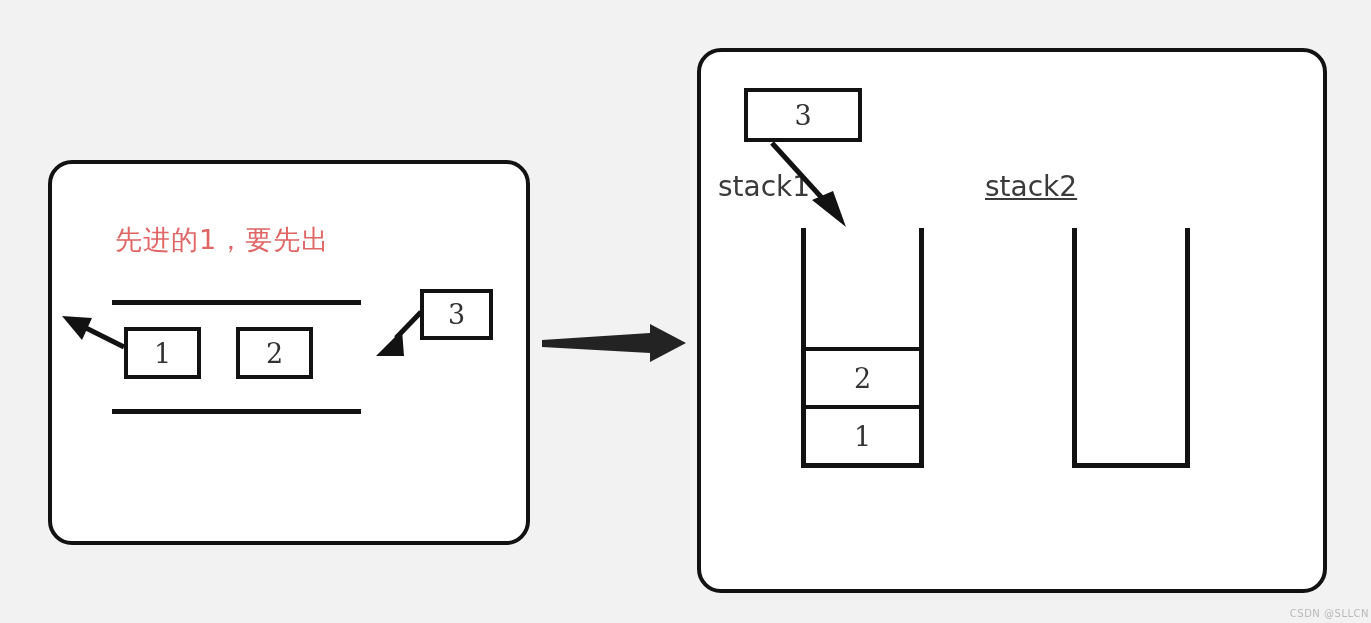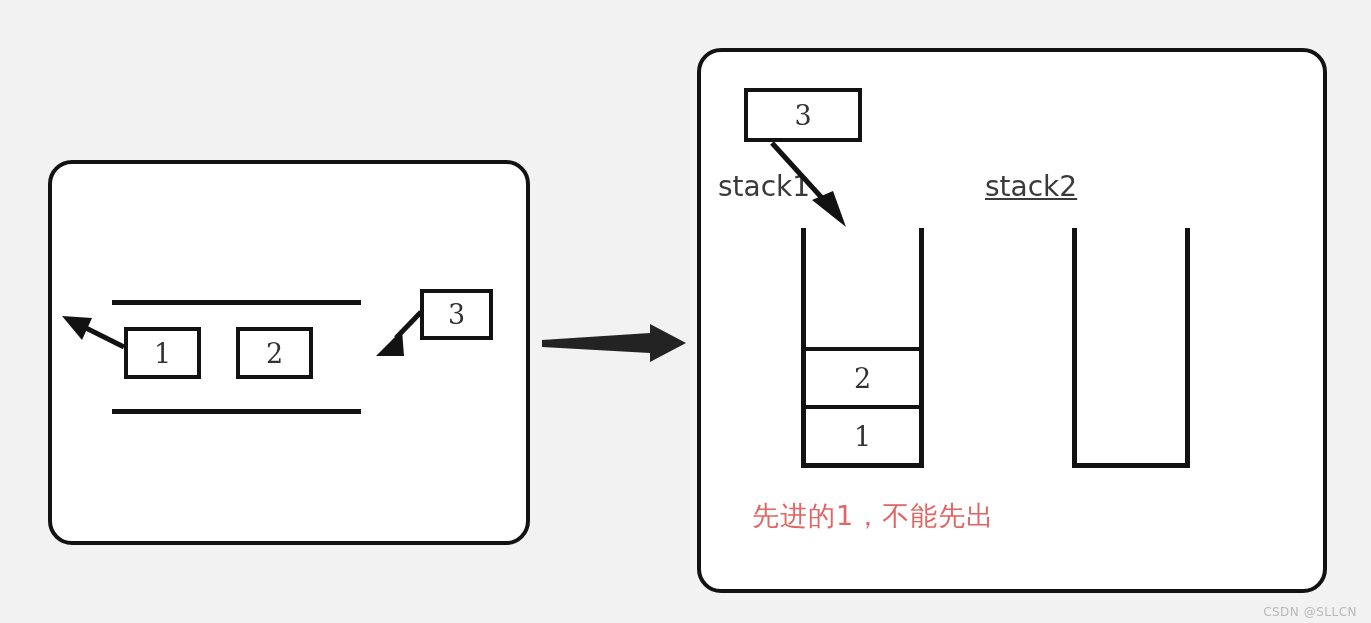--- a/index.html
+++ b/index.html
@@ -134,36 +134,37 @@
   
   #arrow-layer {
     position: absolute;
     inset: 0;
     pointer-events: none;
   }
 
   
   #watermark {
     position: absolute;
-    right: 14px;
+    right: 2px;
     bottom: 4px;
     color: #b9b9b9;
-    font-size: 12px;
+    font-size: 10px;
     letter-spacing: 0.5px;
     font-family: "DejaVu Sans", sans-serif;
   }
 </style>
 </head>
 <body>
 
 <div class="canvas">
 
   <div class="panel" id="queue-panel">
   </div>
 
+  <div id="queue-note">先进的1，要先出</div>
 
   <div class="rail" id="queue-rail-top"></div>
   <div class="rail" id="queue-rail-bottom"></div>
 
   <div class="value-box" id="queue-item-1">1</div>
 
   <div class="value-box" id="queue-item-2">2</div>
 
   <div class="value-box" id="queue-incoming-3">3</div>
 
@@ -177,21 +178,20 @@
   <div class="stack-label" id="stack2-label">stack2</div>
 
   <div class="stack-container" id="stack1-container">
     <div class="stack-cell">2</div>
     <div class="stack-cell">1</div>
   </div>
 
   <div class="stack-container" id="stack2-container">
   </div>
 
-  <div id="stack-note">先进的1，不能先出</div>
 
   <svg id="arrow-layer" width="1371" height="623" viewBox="0 0 1371 623">
 
     <g>
       <line x1="124" y1="347" x2="84" y2="327" stroke="#121212" stroke-width="5"></line>
       <polygon points="62,316 92,318 82,340" fill="#121212"></polygon>
     </g>
 
     <g>
       <line x1="421" y1="312" x2="396" y2="338" stroke="#121212" stroke-width="5"></line>

